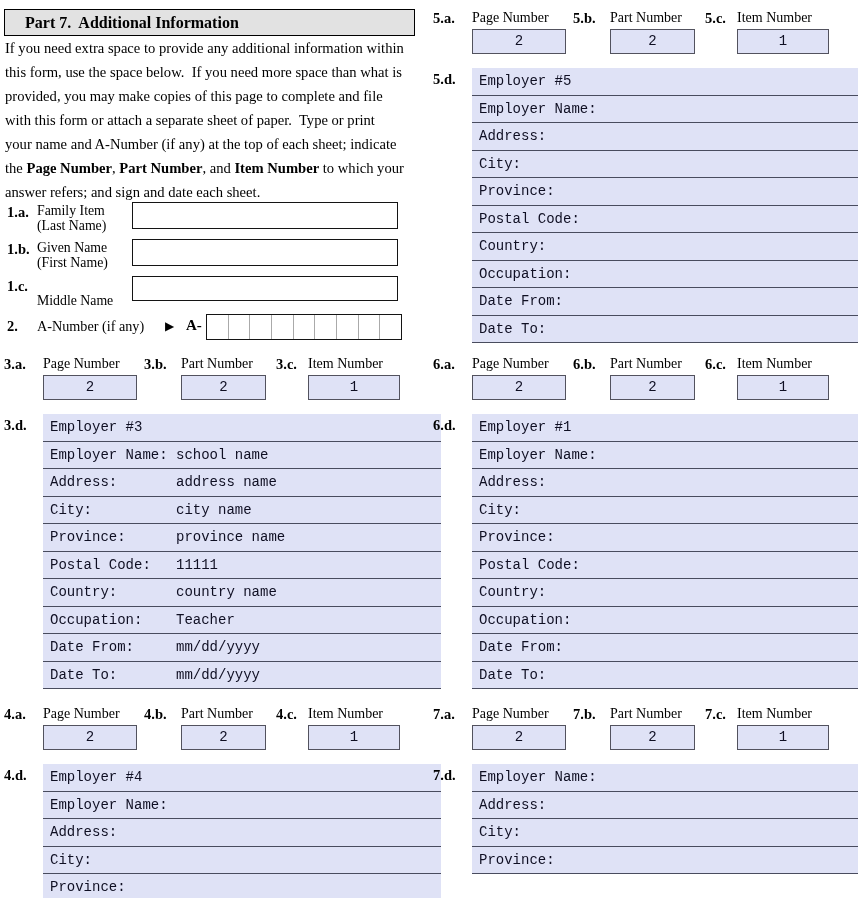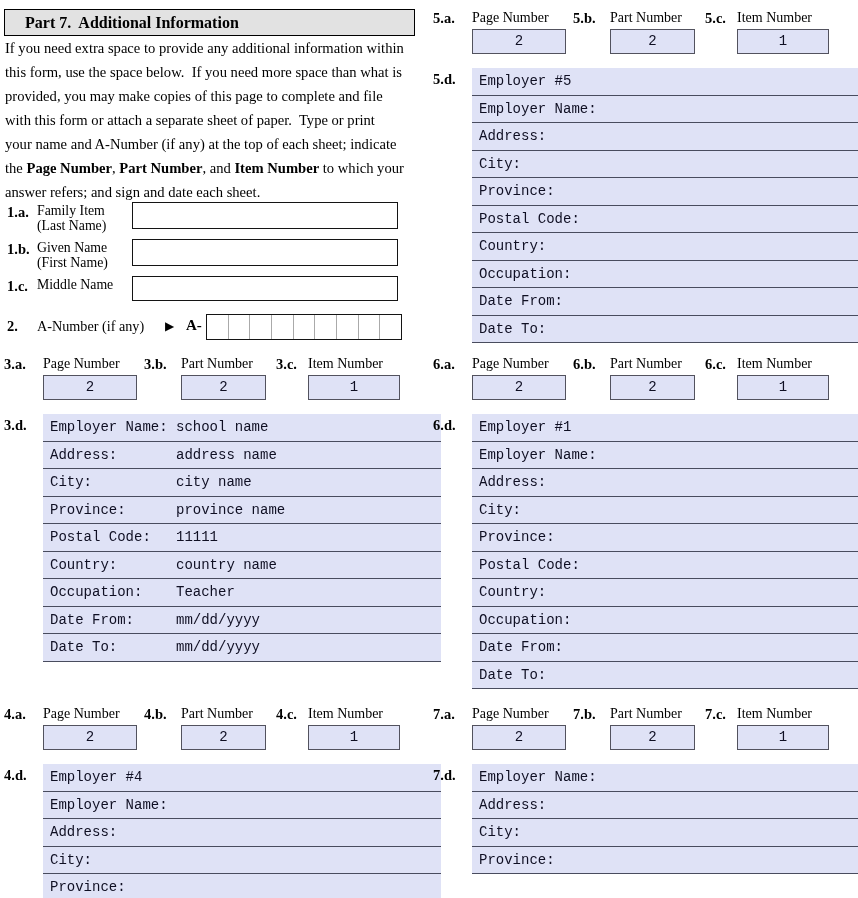--- a/index.html
+++ b/index.html
@@ -89,21 +89,21 @@
   <span class="fnum">1.b.</span>
   <div class="flabel">
     <span>Given Name</span><br>
     <span>(First Name)</span>
   </div>
   <input class="fbox" style="height: 27px;" value="">
 </div>
 
 <div class="frow" style="top:276px">
   <span class="fnum">1.c.</span>
-  <div class="flabel" style="top:2px">
+  <div class="flabel" style="top:18px">
     <span>Middle Name</span>
   </div>
   <input class="fbox" style="height: 25px;" value="">
 </div>
 
 <div class="frow" style="top:314px">
   <span class="fnum" style="top:4px">2.</span>
   <span class="alabel">A-Number (if any)</span>
   <span class="arrow">▶</span>
   <span class="aprefix">A-</span>
@@ -133,20 +133,23 @@
       <div class="nbox">2</div>
       </div>
     <span class="snum n3">3.c.</span>
     <div class="grp g3">
         <span class="glabel">Item Number</span>
       <div class="nbox">1</div>
       </div>
   </div>
   <span class="dnum">3.d.</span>
   <div class="dblock">
+    <div class="d-row title">
+        <span>Employer #3</span>
+      </div>
   <div class="d-row">
         <span class="d-label">Employer Name: </span>
         <span class="d-value">school name</span>
       </div>
       <div class="d-row">
         <span class="d-label">Address: </span>
         <span class="d-value">address name</span>
       </div>
       <div class="d-row">
         <span class="d-label">City: </span>

